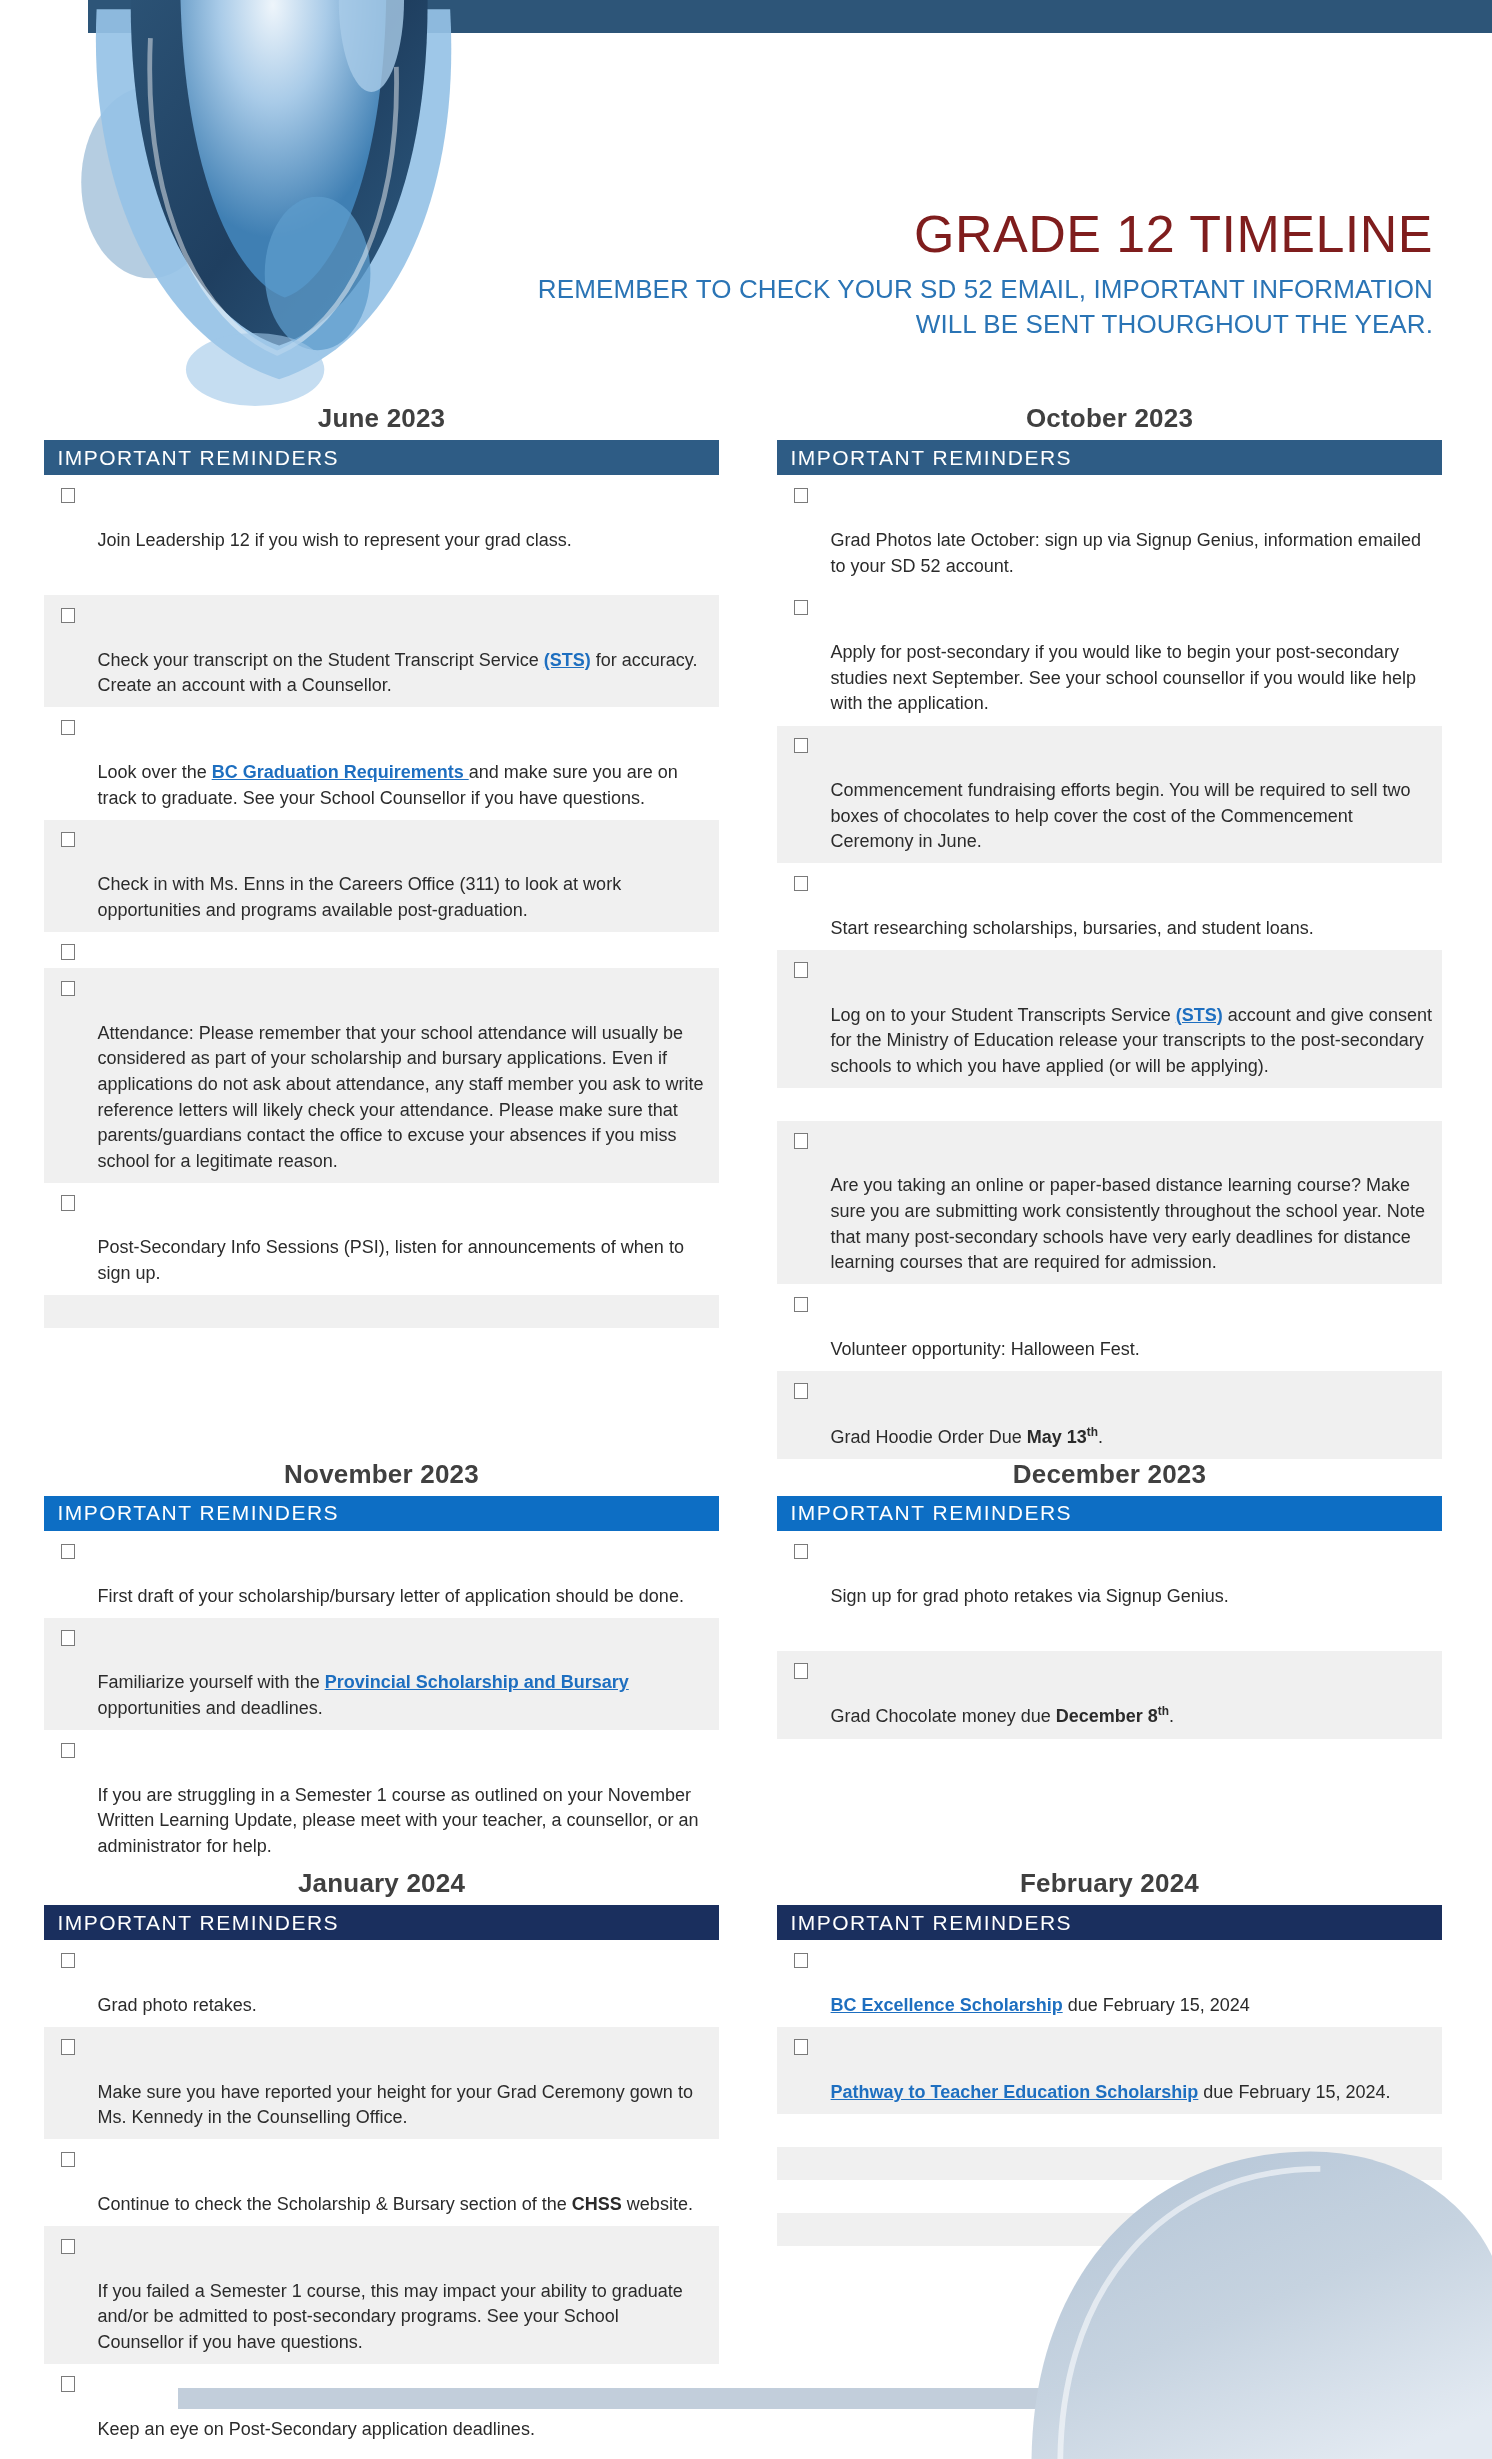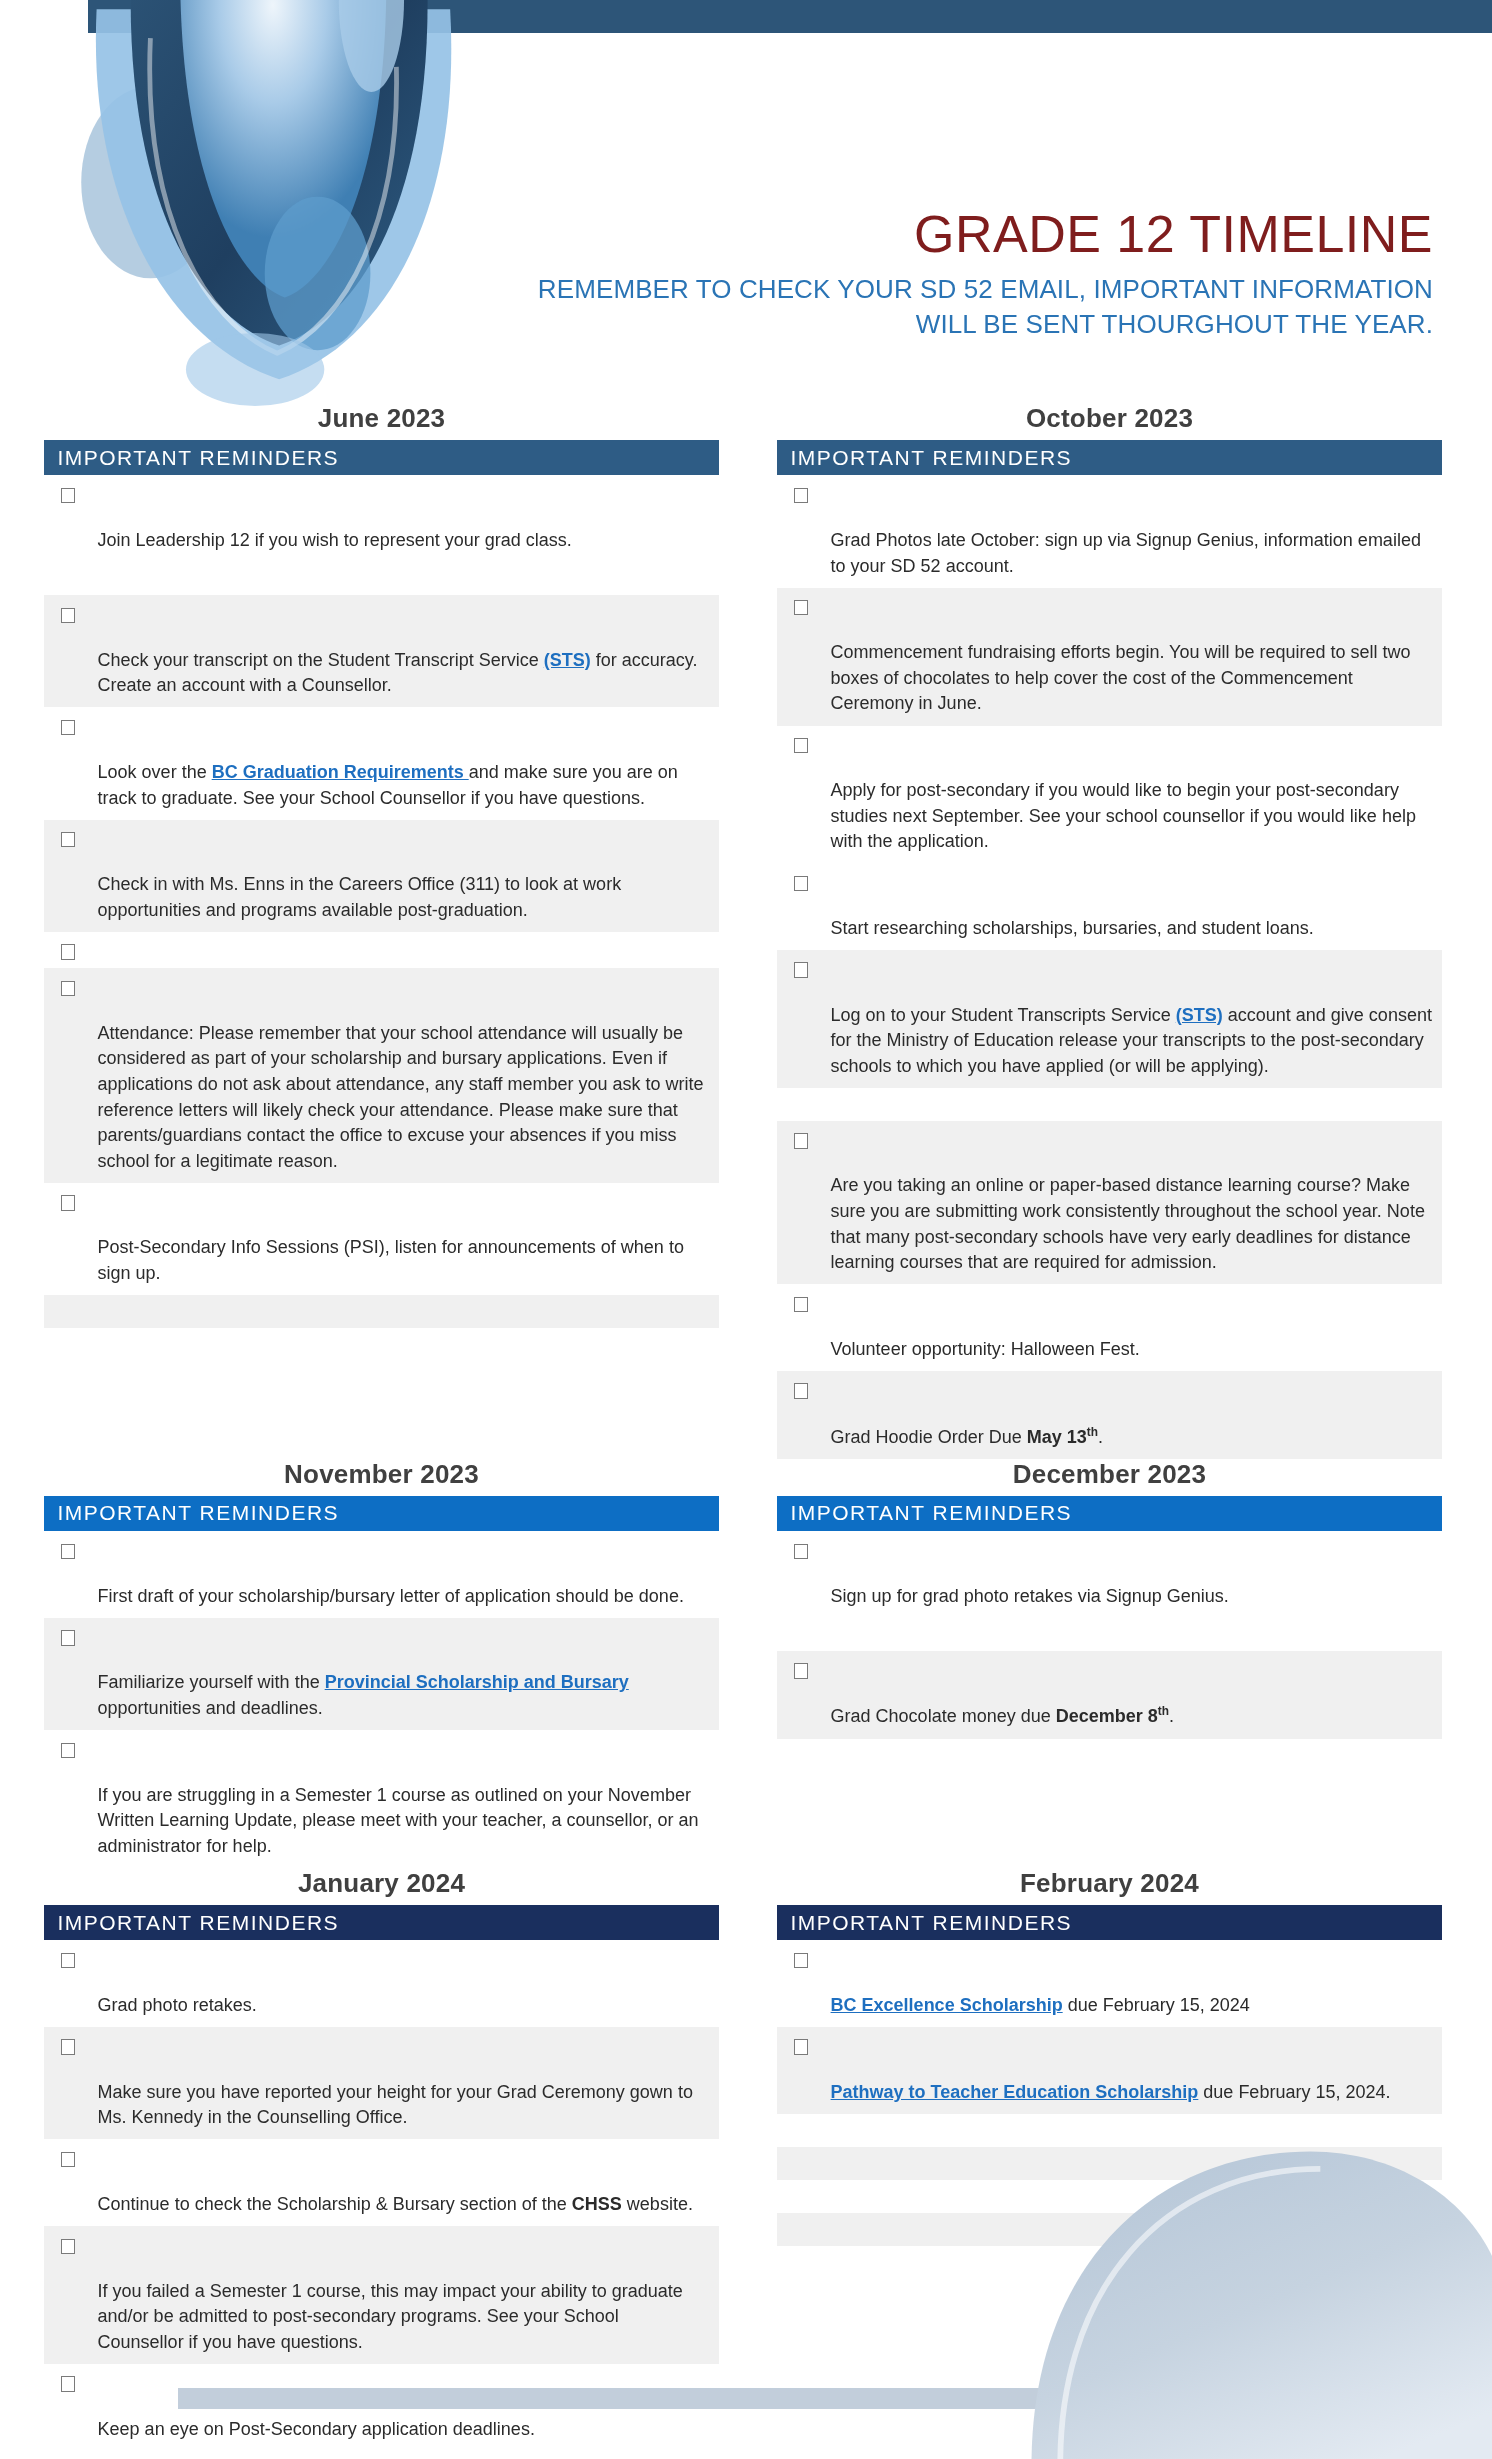--- a/index.html
+++ b/index.html
@@ -165,27 +165,27 @@
           </ul>
         </div>
         <div class="col right">
           <div class="month-title">October 2023</div>
           <div class="reminders-bar bar-slate">IMPORTANT REMINDERS</div>
           <ul class="items">
             <li class="item">
               <span class="cbox"></span>
               <span class="txt"><span>Grad Photos late October: sign up via Signup Genius, information emailed to your SD 52 account.</span></span>
             </li>
+            <li class="item">
+              <span class="cbox"></span>
+              <span class="txt"><span>Apply for post-secondary if you would like to begin your post-secondary studies next September.   See your school counsellor if you would like help with the application.</span></span>
+            </li>
             <li class="item shade">
               <span class="cbox"></span>
               <span class="txt"><span>Commencement fundraising efforts begin.  You will be required to sell two boxes of chocolates to help cover the cost of the Commencement Ceremony in June.</span></span>
-            </li>
-            <li class="item">
-              <span class="cbox"></span>
-              <span class="txt"><span>Apply for post-secondary if you would like to begin your post-secondary studies next September.   See your school counsellor if you would like help with the application.</span></span>
             </li>
             <li class="item">
               <span class="cbox"></span>
               <span class="txt"><span>Start researching scholarships, bursaries, and student loans.</span></span>
             </li>
             <li class="item shade">
               <span class="cbox"></span>
               <span class="txt"><span>Log on to your Student Transcripts Service </span><a class="lk" href="#">(STS)</a><span> account and give consent for the Ministry of Education release your transcripts to the post-secondary schools to which you have applied (or will be applying).</span></span>
             </li>
             <li class="item blank"></li>

